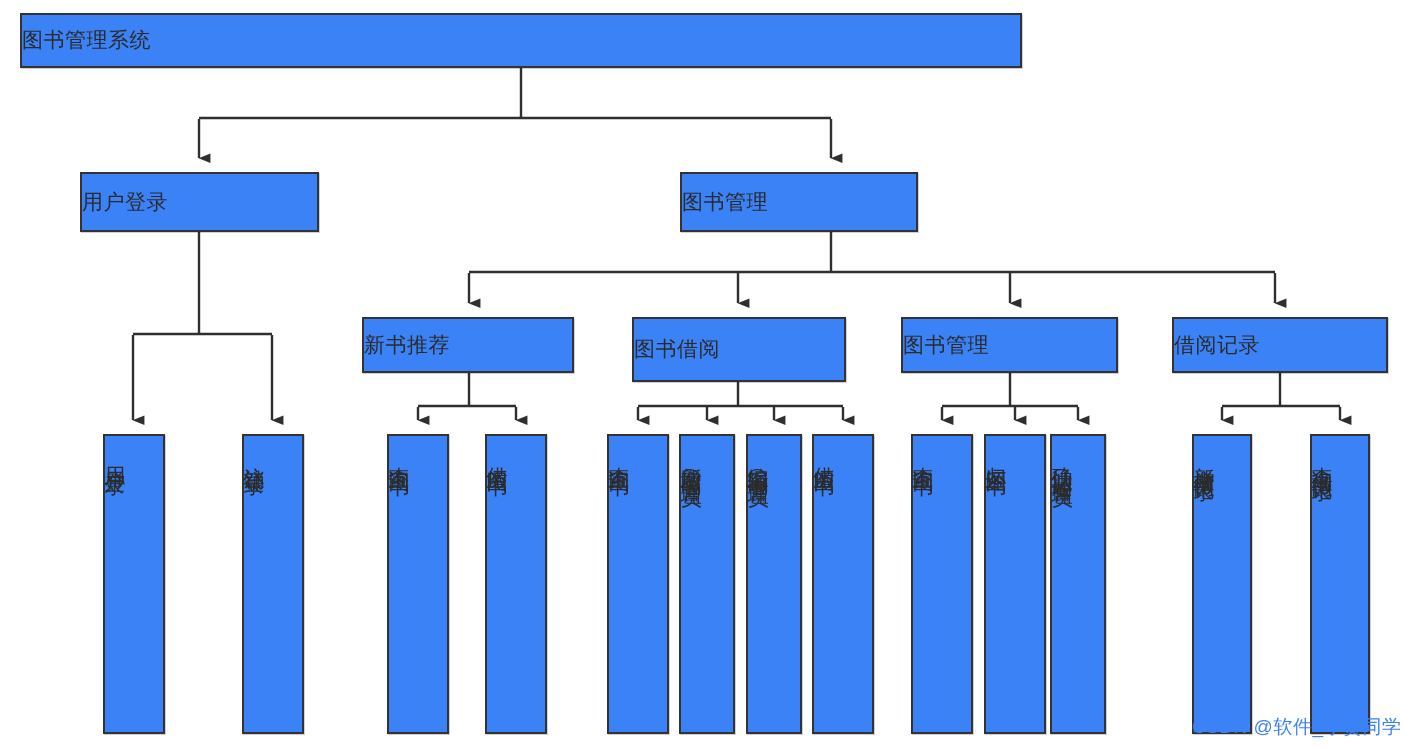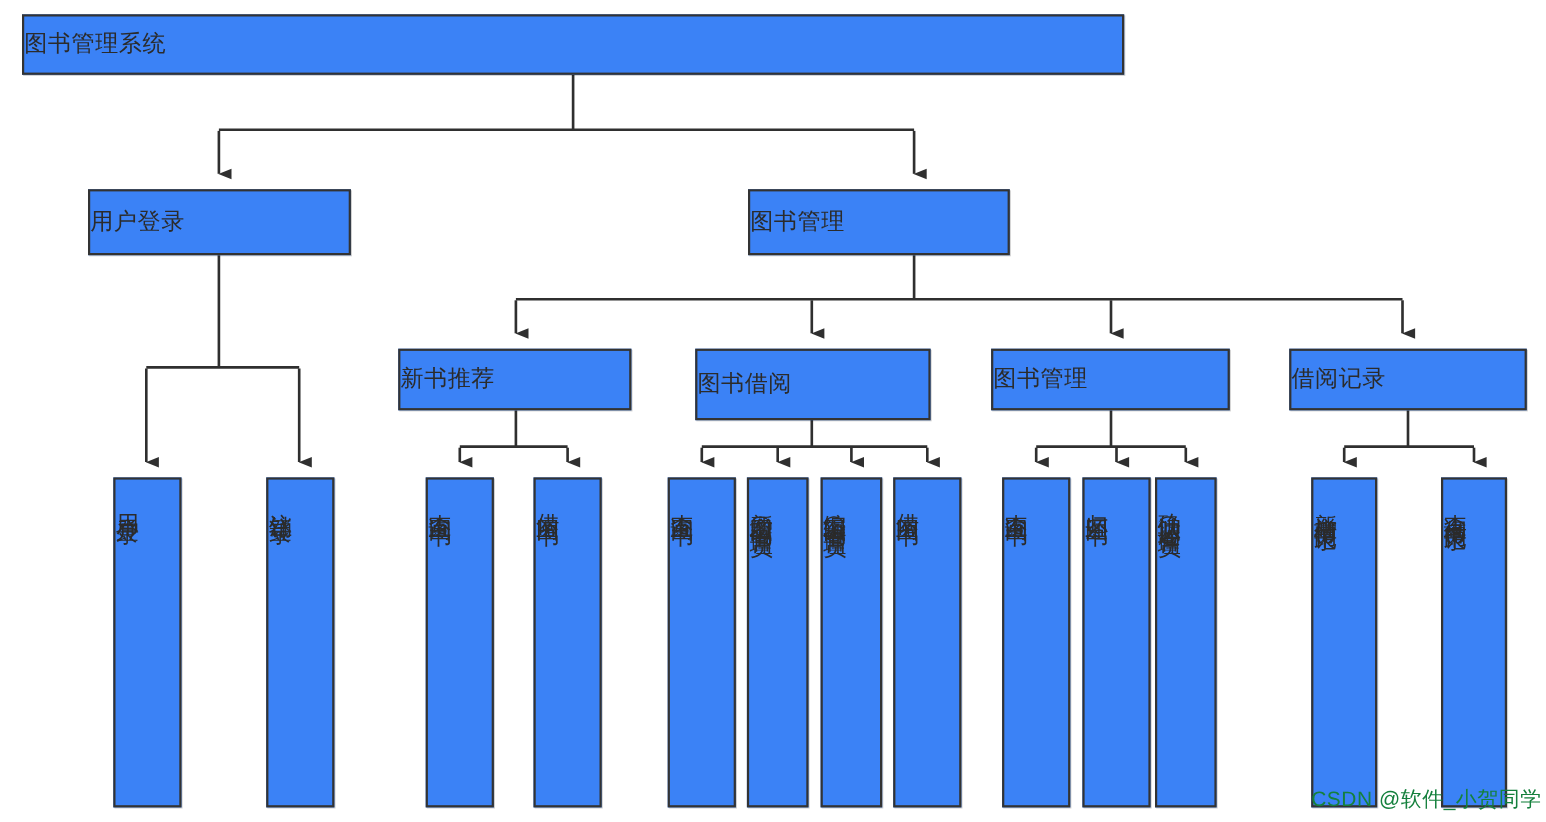--- a/index.html
+++ b/index.html
@@ -51,21 +51,21 @@
   }
   .node.vert .label {
     writing-mode: vertical-rl;
     text-orientation: upright;
     font-size: 21px;
     letter-spacing: 3px;
     line-height: 1;
   }
   .watermark {
     position: absolute;
-    color: #15803d;
+    color: #3b82f6;
     font-size: 19px;
     white-space: nowrap;
     letter-spacing: 0.5px;
   }
 </style>
 </head>
 <body>
 
 <div id="canvas">
 

